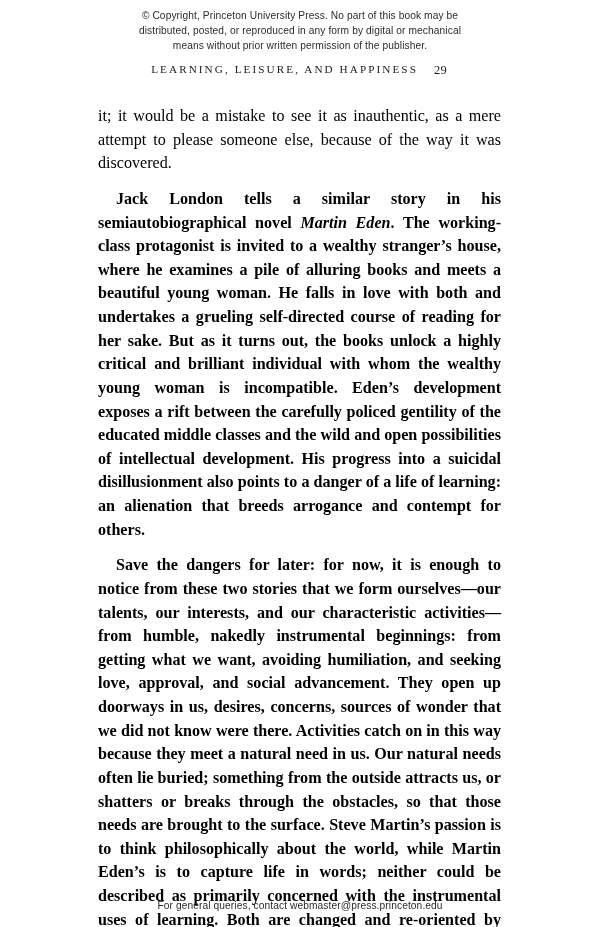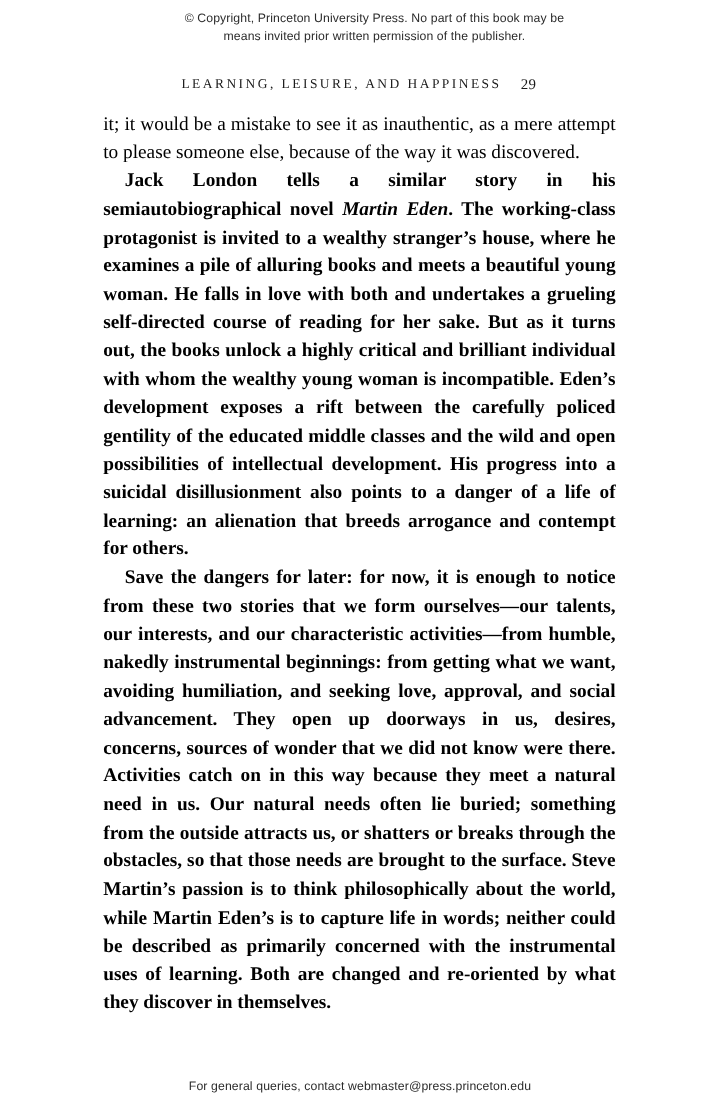--- a/index.html
+++ b/index.html
@@ -13,21 +13,21 @@
     position: relative;
     font-family: "Liberation Serif", "DejaVu Serif", serif;
     color: #000000;
     overflow: hidden;
   }
 
   
   .copyright-notice {
     position: absolute;
     top: 9px;
-    left: 90px;
+    left: 78px;
     width: 444px;
     text-align: center;
     font-family: "Liberation Sans", "DejaVu Sans", sans-serif;
     font-size: 10.2px;
     line-height: 14.8px;
     color: #2b2b2b;
     letter-spacing: 0.01em;
   }
   .copyright-notice .cline { display: block; white-space: nowrap; }
 
@@ -57,21 +57,21 @@
   }
 
   
   .text-block {
     position: absolute;
     top: 92px;
     left: 86px;
     width: 427px;
   }
   p.para {
-    margin: 0;
+    margin: 12px;
     font-size: 16.1px;
     line-height: 23.62px;
     text-align: justify;
     text-justify: inter-word;
     -webkit-hyphens: none;
     hyphens: none;
     word-spacing: -0.004em;
   }
   p.para.indent { text-indent: 18px; font-weight: bold; }
   em { font-style: italic; }
@@ -88,21 +88,22 @@
     color: #2b2b2b;
     letter-spacing: 0.01em;
     white-space: nowrap;
   }
 </style>
 </head>
 <body>
 
 <div class="copyright-notice">
   <span class="cline">© Copyright, Princeton University Press. No part of this book may be</span>
-  <span class="cline">means invited prior written permission of the publisher.</span>
+  <span class="cline">distributed, posted, or reproduced in any form by digital or mechanical</span>
+  <span class="cline">means without prior written permission of the publisher.</span>
 </div>
 
 <div class="running-head">
   <span class="rh-title">Learning, Leisure, and Happiness</span><span class="rh-folio">29</span>
 </div>
 
 <div class="text-block" id="body-text-block">
     <p class="para"><span>it; it would be a mistake to see it as inauthentic, as a mere attempt to please someone else, because of the way it was discovered.</span></p>
     <p class="para indent"><span>Jack London tells a similar story in his semiautobiographical novel </span><em>Martin Eden</em><span>. The working-class protagonist is invited to a wealthy stranger’s house, where he examines a pile of alluring books and meets a beautiful young woman. He falls in love with both and undertakes a grueling self-directed course of reading for her sake. But as it turns out, the books unlock a highly critical and brilliant individual with whom the wealthy young woman is incompatible. Eden’s development exposes a rift between the carefully policed gentility of the educated middle classes and the wild and open possibilities of intellectual development. His progress into a suicidal disillusionment also points to a danger of a life of learning: an alienation that breeds arrogance and contempt for others.</span></p>
     <p class="para indent"><span>Save the dangers for later: for now, it is enough to notice from these two stories that we form ourselves—our talents, our interests, and our characteristic activities—from humble, nakedly instrumental beginnings: from getting what we want, avoiding humiliation, and seeking love, approval, and social advancement. They open up doorways in us, desires, concerns, sources of wonder that we did not know were there. Activities catch on in this way because they meet a natural need in us. Our natural needs often lie buried; something from the outside attracts us, or shatters or breaks through the obstacles, so that those needs are brought to the surface. Steve Martin’s passion is to think philosophically about the world, while Martin Eden’s is to capture life in words; neither could be described as primarily concerned with the instrumental uses of learning. Both are changed and re-oriented by what they discover in themselves.</span></p>

